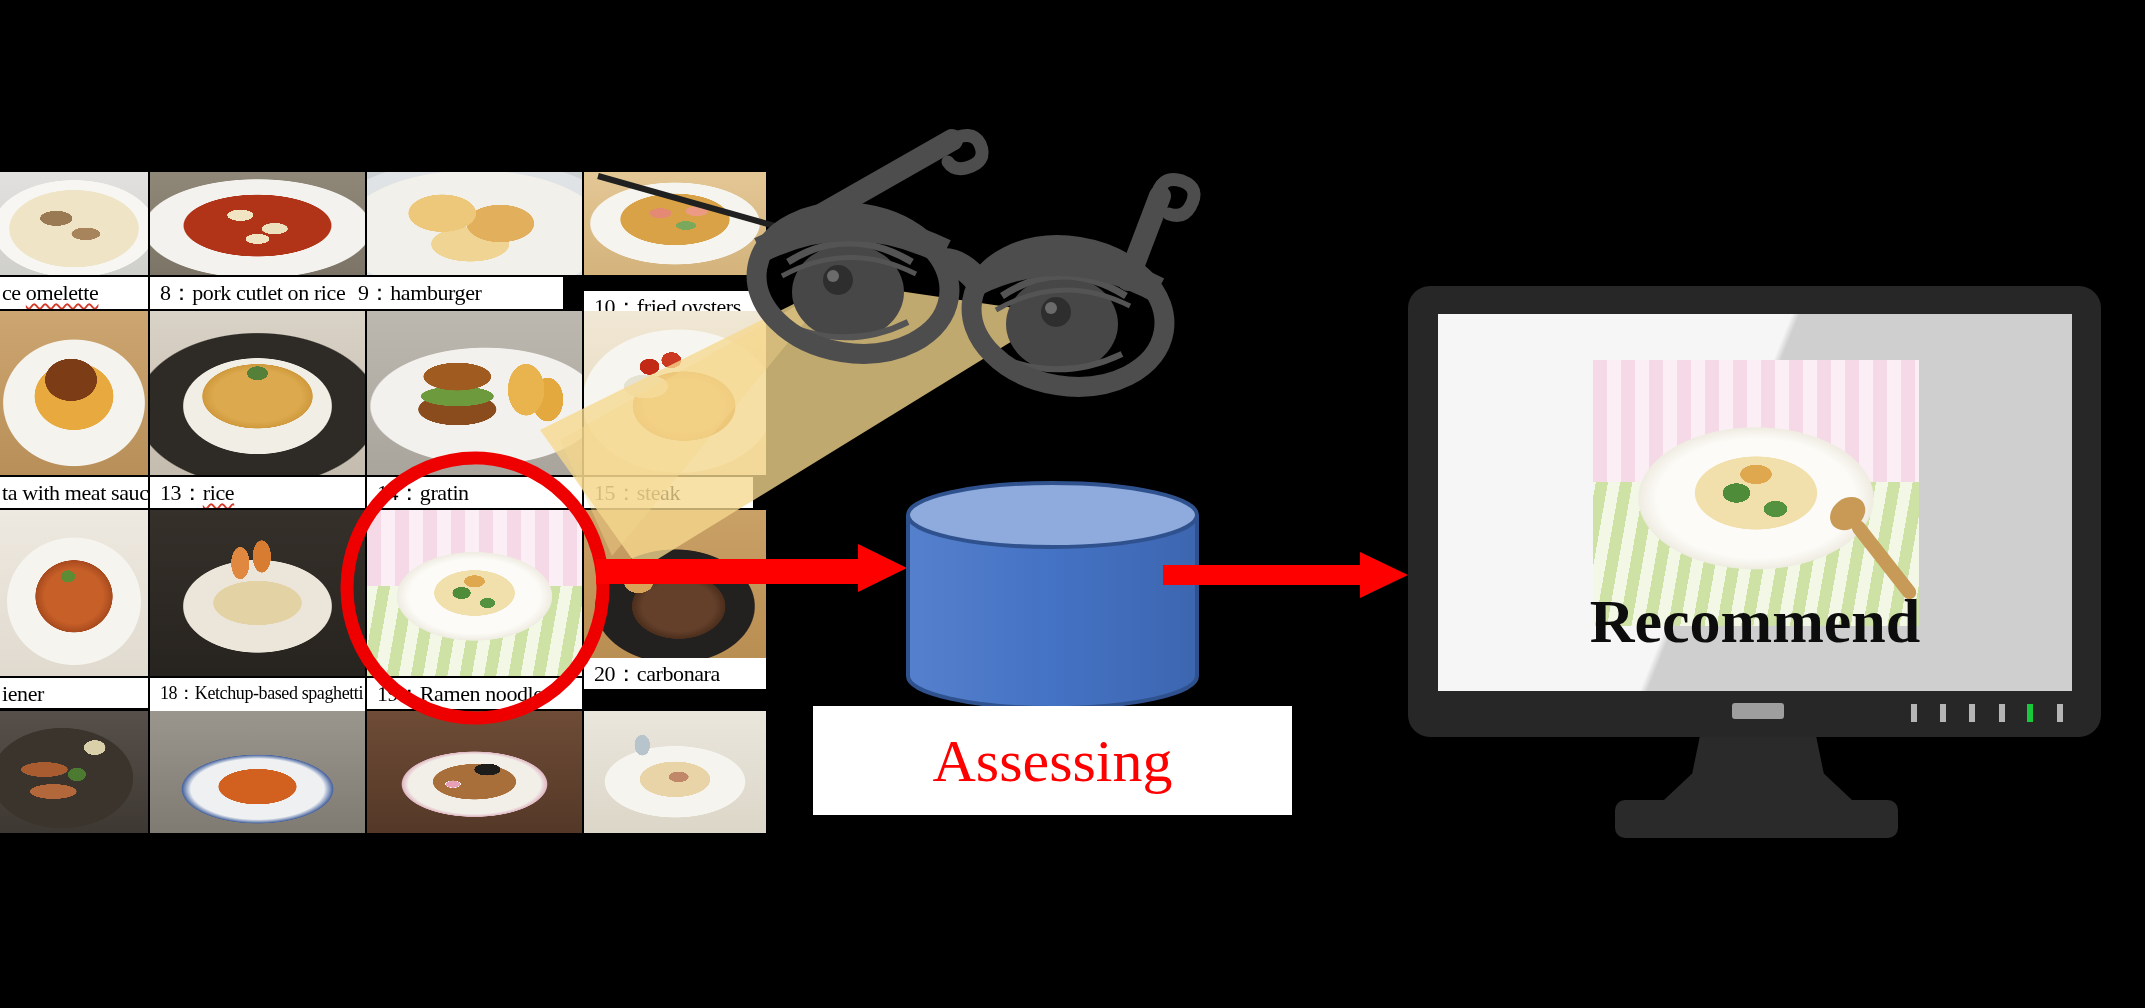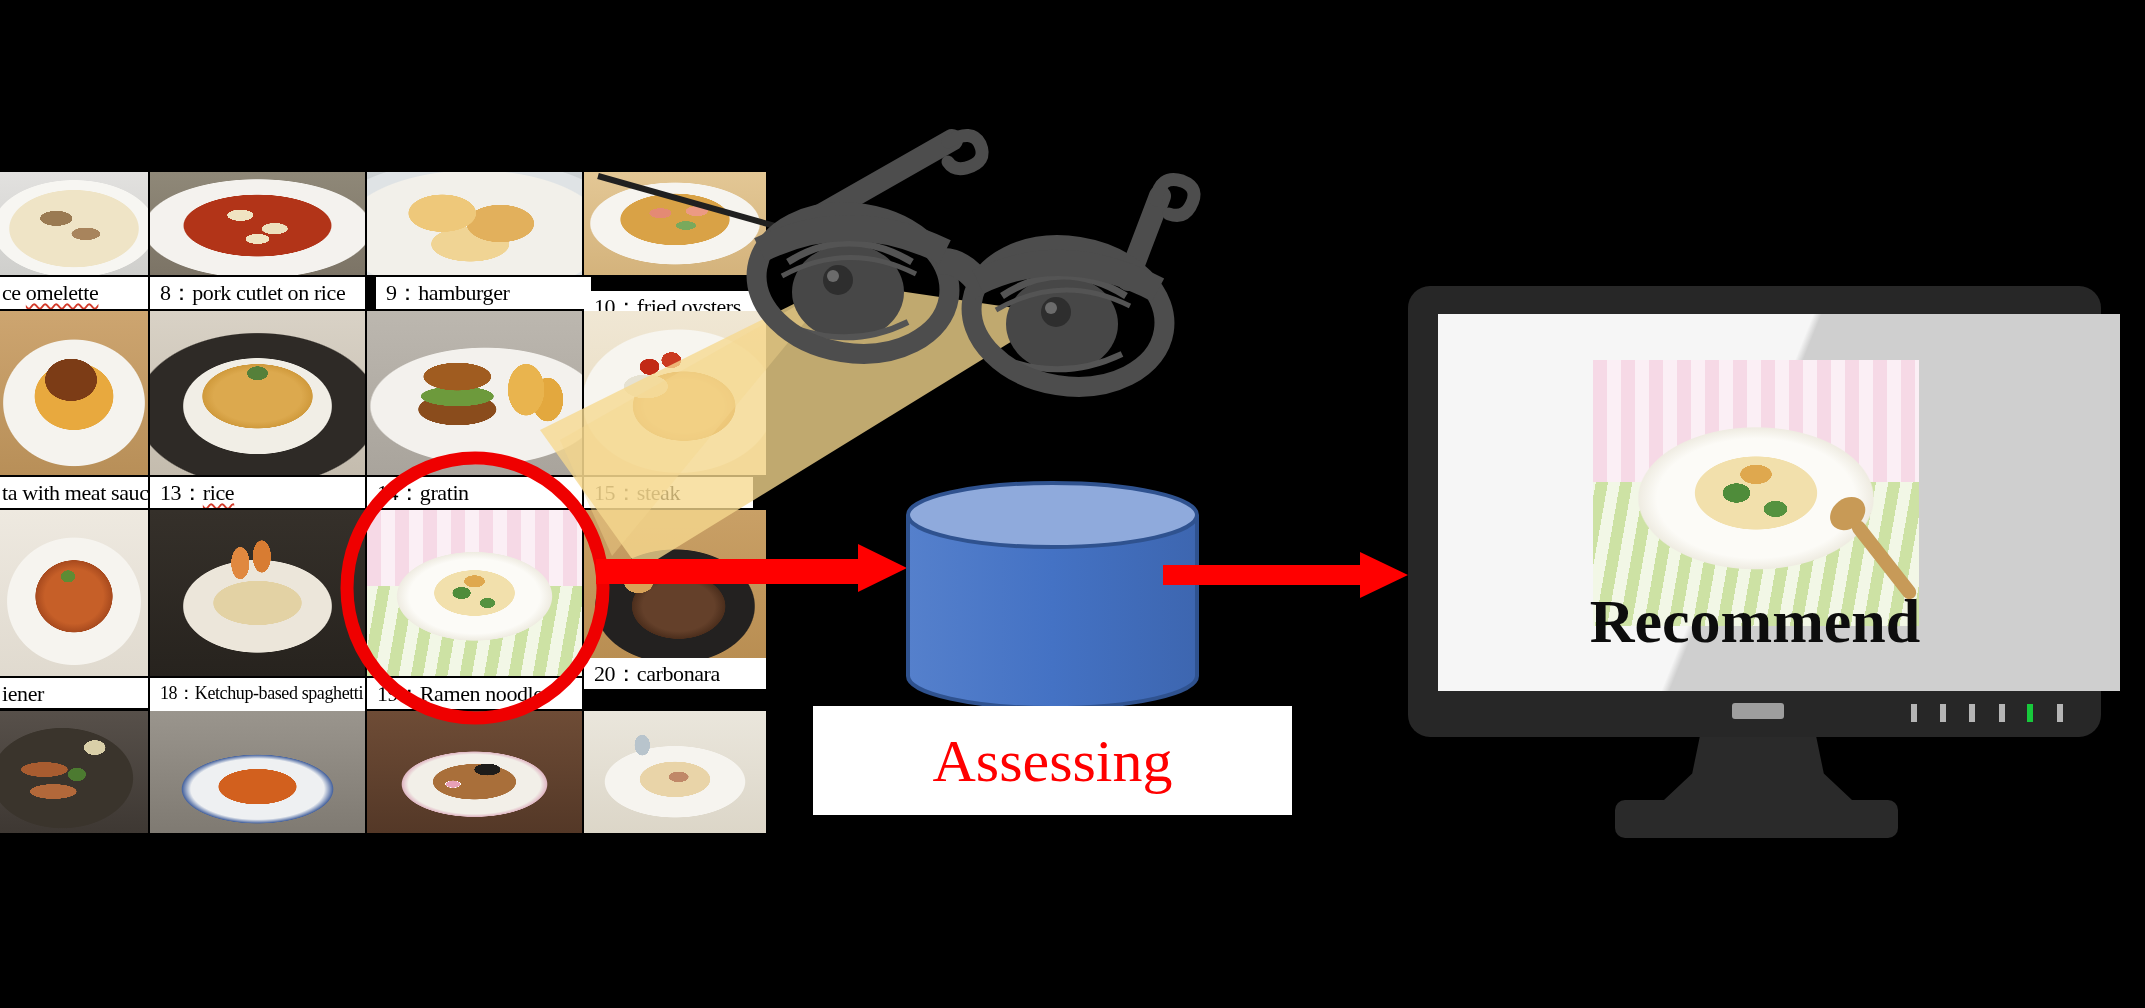--- a/index.html
+++ b/index.html
@@ -124,21 +124,21 @@
 
   
   .assess-box{position:absolute;left:813px;top:706px;width:479px;height:109px;background:#fff;
               display:flex;align-items:center;justify-content:center;}
   .assess-box span{color:var(--c_red,#f00);font-size:60px;line-height:1;}
 
   
   .monitor{position:absolute;left:1408px;top:286px;width:693px;height:451px;
            background:var(--c_bezel,#272727);border-radius:22px;}
   .screen{position:absolute;left:30px;top:28px;width:634px;height:377px;
-          background:linear-gradient(112deg,#f6f6f6 0 45%,#cfcfcf 46% 100%);padding-left:48px;}
+          background:linear-gradient(112deg,#f6f6f6 0 45%,#cfcfcf 46% 100%);}
   .photo{position:absolute;left:155px;top:46px;width:326px;height:266px;}
   .spoon{position:absolute;right:28px;bottom:18px;width:14px;height:96px;background:#c79a58;
          border-radius:7px;transform:rotate(-38deg);}
   .spoon::after{content:"";position:absolute;left:-12px;top:-26px;width:38px;height:30px;
          background:#c89a56;border-radius:50%;}
   .recommend{position:absolute;left:0;top:272px;width:634px;text-align:center;
          font-weight:bold;font-size:62px;color:#0d0d0d;}
   .mon-btn{position:absolute;left:324px;top:417px;width:52px;height:16px;border-radius:3px;
          background:#9e9e9e;}
   .ind{position:absolute;top:418px;width:6px;height:18px;background:#b5b5b5;}
@@ -155,21 +155,21 @@
 
   <div class="grid-panel">
 
     <div class="cell d-stew" style="left:0;top:0;width:148px;height:103px"></div>
     <div class="cell d-mapo" style="left:150px;top:0;width:215px;height:103px"></div>
     <div class="cell d-tempura" style="left:367px;top:0;width:215px;height:103px"></div>
     <div class="cell d-sara" style="left:584px;top:0;width:182px;height:103px"></div>
 
     <div class="cell lab flush" style="left:0;top:105px;width:148px;height:32px"><span>ce </span><span class="wavy">omelette</span></div>
     <div class="cell lab" style="left:150px;top:105px;width:215px;height:32px"><span>8：pork cutlet on rice</span></div>
-    <div class="cell lab" style="left:376px;top:105px;width:215px;height:32px"><span>9：hamburger</span></div>
+    <div class="cell lab" style="left:348px;top:105px;width:215px;height:32px"><span>9：hamburger</span></div>
     <div class="cell lab" style="left:584px;top:119px;width:182px;height:48px"><span>10：fried oysters</span></div>
 
     <div class="cell d-omurice" style="left:0;top:139px;width:148px;height:164px"></div>
     <div class="cell d-katsudon" style="left:150px;top:139px;width:215px;height:164px"></div>
     <div class="cell d-burger" style="left:367px;top:139px;width:215px;height:164px"></div>
     <div class="cell d-oyster" style="left:584px;top:139px;width:182px;height:164px"></div>
 
     <div class="cell lab flush" style="left:0;top:305px;width:148px;height:31px"><span>ta with meat sauce</span></div>
     <div class="cell lab" style="left:150px;top:305px;width:215px;height:31px"><span>13：</span><span class="wavy">rice</span></div>
     <div class="cell lab" style="left:367px;top:305px;width:215px;height:31px"><span>14：gratin</span></div>

